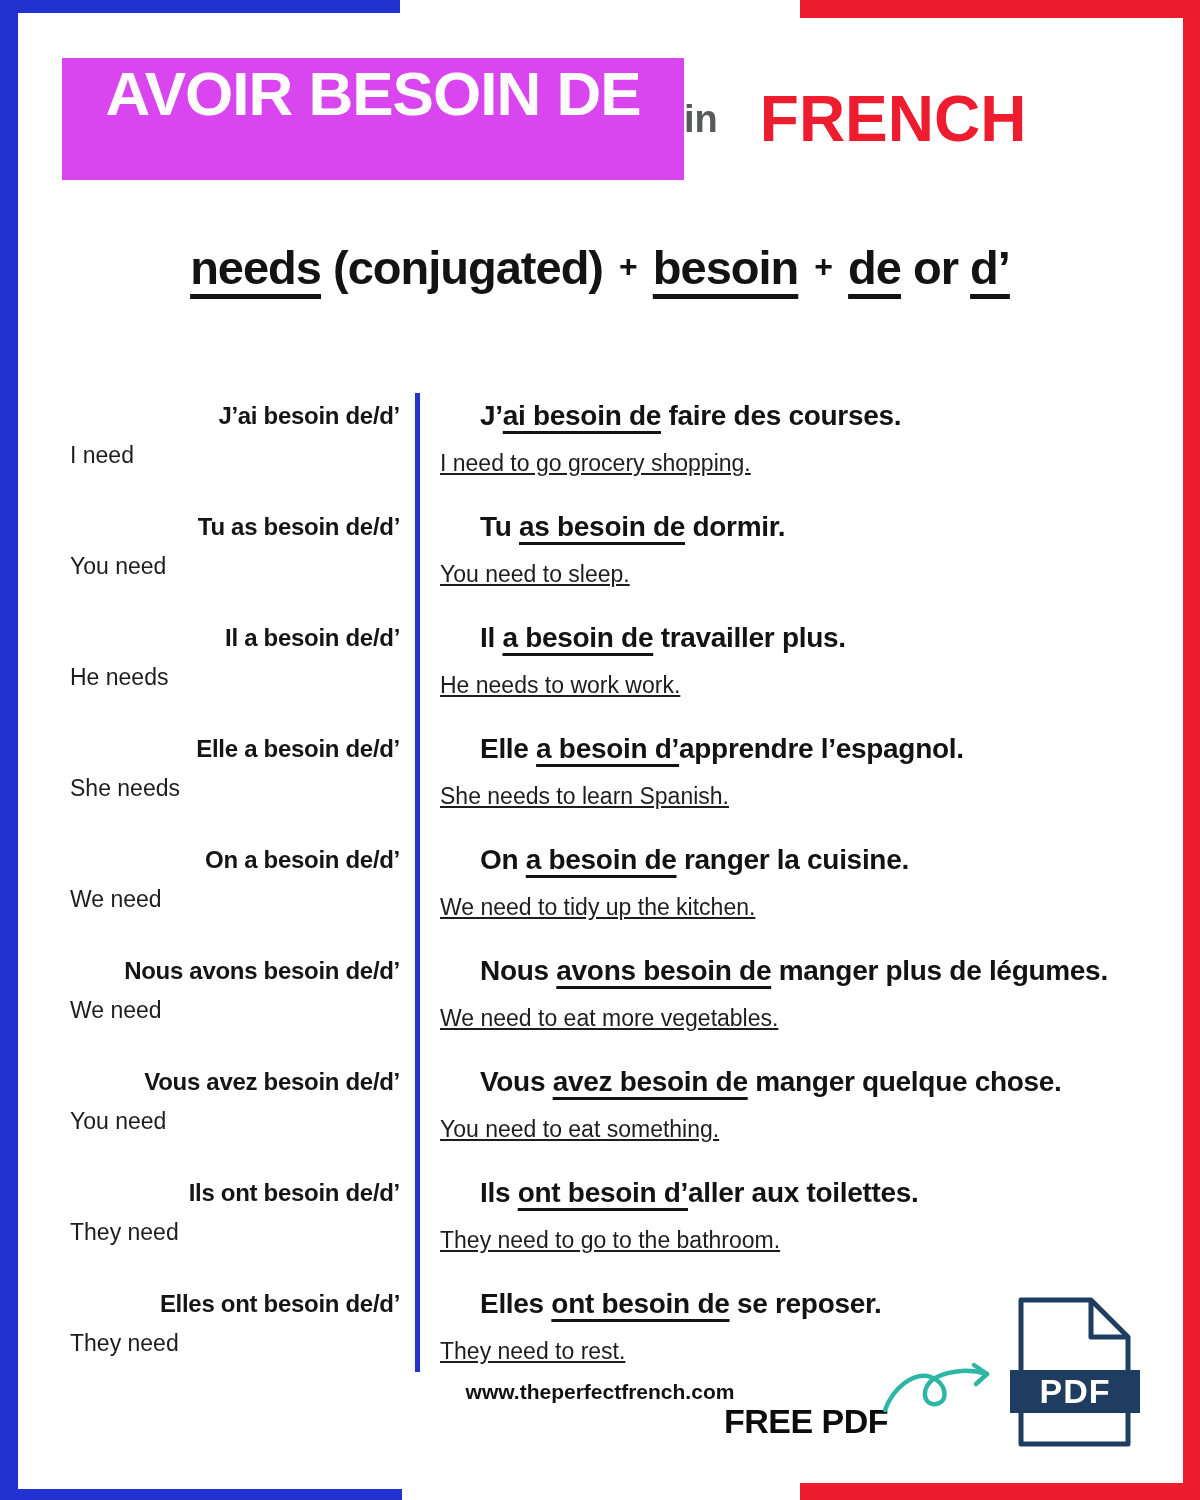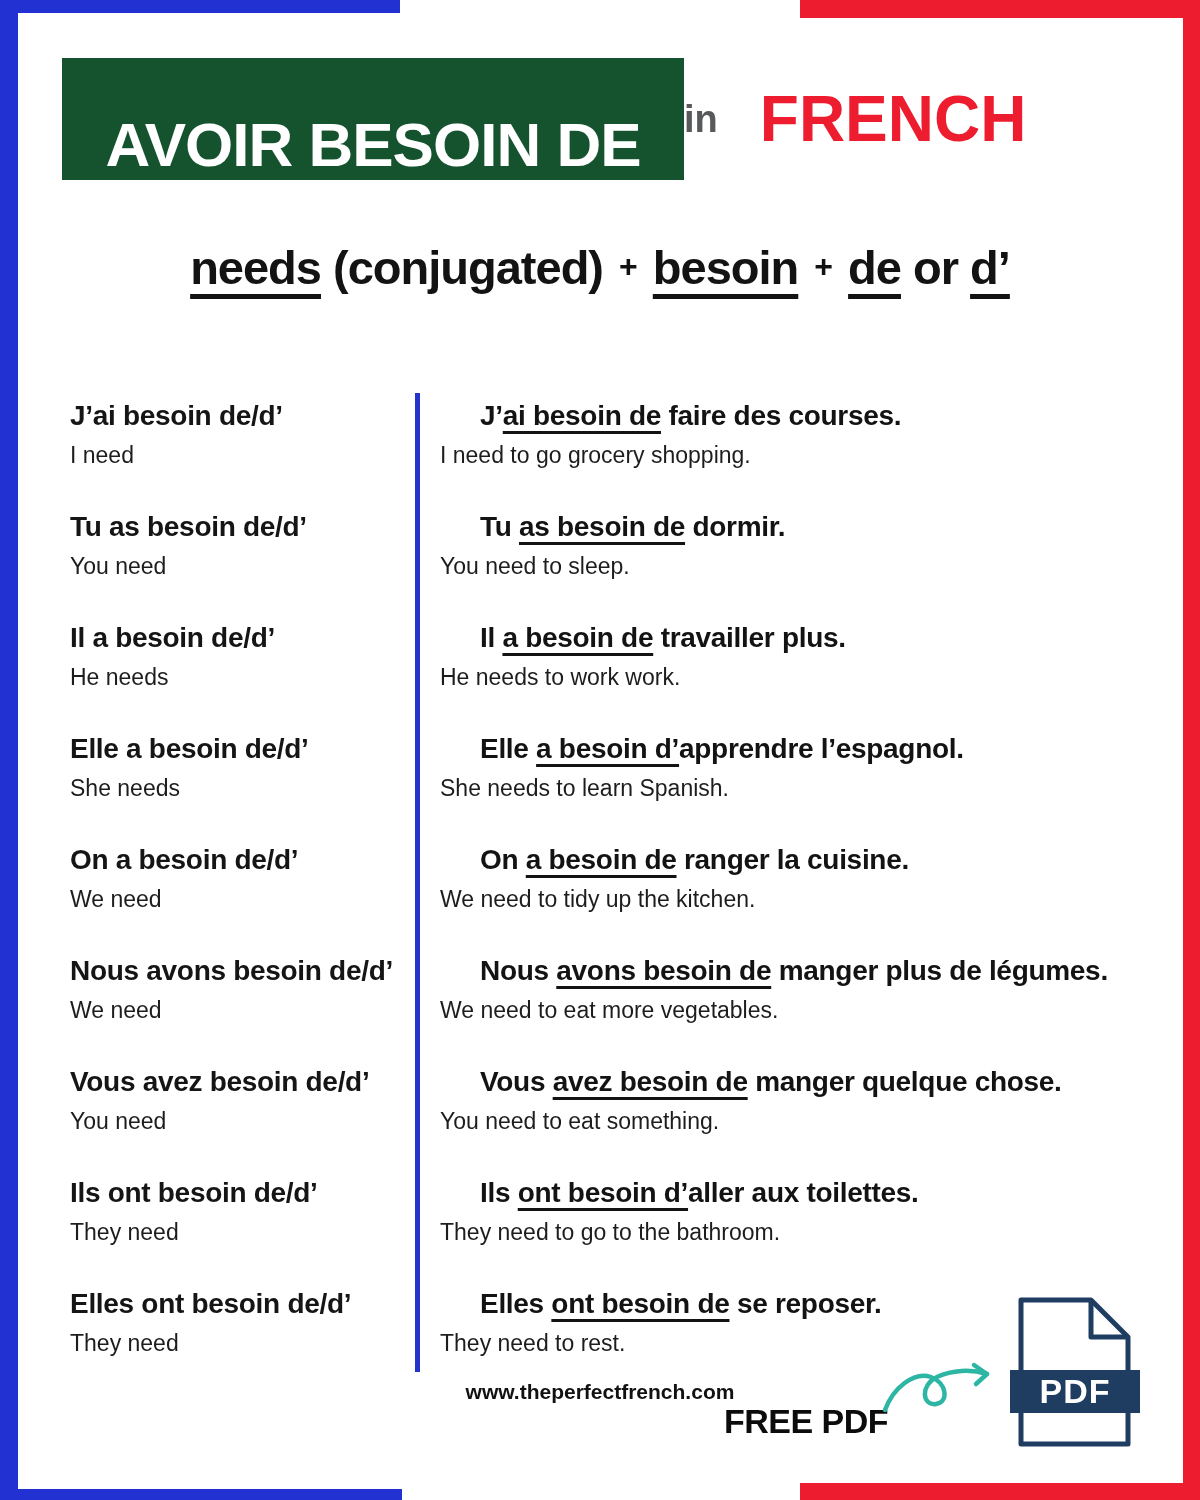--- a/index.html
+++ b/index.html
@@ -10,41 +10,41 @@
   .strip { position:absolute; }
   .strip-left   { left:0; top:0; width:18px; height:1500px; background:#2232d2; }
   .strip-top-blue { left:0; top:0; width:400px; height:13px; background:#2232d2; }
   .strip-bottom-blue { left:0; top:1489px; width:402px; height:11px; background:#2232d2; }
   .strip-right  { left:1183px; top:0; width:17px; height:1500px; background:#ed1c2e; }
   .strip-top-red { left:800px; top:0; width:400px; height:18px; background:#ed1c2e; }
   .strip-bottom-red { left:800px; top:1483px; width:400px; height:17px; background:#ed1c2e; }
 
   
   .header { position:absolute; left:62px; top:58px; display:flex; align-items:center; }
-  .banner { width:622px; height:122px; background:#14532d; color:#ffffff; display:flex;
-            align-items:flex-end; justify-content:center; font-size:62px; font-weight:800;
+  .banner { width:622px; height:122px; background:#d946ef; color:#ffffff; display:flex;
+            align-items:flex-start; justify-content:center; font-size:62px; font-weight:800;
             letter-spacing:-1px; white-space:nowrap; }
   .connector { font-size:38px; font-weight:700; color:#58595b; }
   .language { margin-left:42px; font-size:64px; font-weight:800; color:#ed1c2e; letter-spacing:0px; white-space:nowrap; }
 
   
   .formula { position:absolute; left:0; top:240px; width:1200px; text-align:center;
              font-size:47px; font-weight:800; color:#131313; letter-spacing:-1px; white-space:nowrap; }
   .formula .u { text-decoration:underline; text-decoration-thickness:5px; text-underline-offset:10px; }
   .formula .plus { font-size:32px; vertical-align:7px; padding:0 4px; }
 
   
   .table { position:absolute; left:70px; top:399px; width:1060px; }
   .divider { position:absolute; left:345px; top:-6px; width:5px; height:979px; background:#2333cc; }
   .row { display:grid; grid-template-columns:330px 1fr; column-gap:40px; height:111px; align-content:start; }
-  .pronoun { font-size:28px; font-weight:700; color:#151515; line-height:34px; letter-spacing:-0.3px; white-space:nowrap; }
+  .pronoun { font-size:24px; font-weight:700; color:#151515; line-height:34px; text-align:right; letter-spacing:-0.3px; white-space:nowrap; }
   .pron-en { font-size:23px; font-weight:400; color:#1d1d1d; line-height:28px; margin-top:8px; text-align:left; }
   .sentence { font-size:28px; font-weight:700; color:#131313; line-height:34px; letter-spacing:-0.3px; white-space:nowrap;margin-left:40px; }
   .sentence .u { text-decoration:underline; text-decoration-thickness:3px; text-underline-offset:6px; }
-  .sent-en { font-size:23px; font-weight:400; color:#1d1d1d; line-height:28px; margin-top:8px; white-space:nowrap; }
+  .sent-en { font-size:23px; font-weight:400; color:#1d1d1d; line-height:28px; margin-top:16px; white-space:nowrap;text-decoration:underline; }
 
   
   .free-pdf { position:absolute; left:724px; top:1402px; font-size:34px; font-weight:800; color:#0c0c0c; letter-spacing:-0.5px; }
   .arrow-svg { position:absolute; left:878px; top:1352px; }
   .pdf-svg { position:absolute; left:1003px; top:1296px; }
   .url { position:absolute; left:0; top:1380px; width:1200px; text-align:center;
          font-size:21px; font-weight:700; color:#111111; }
 </style>
 </head>
 <body>

